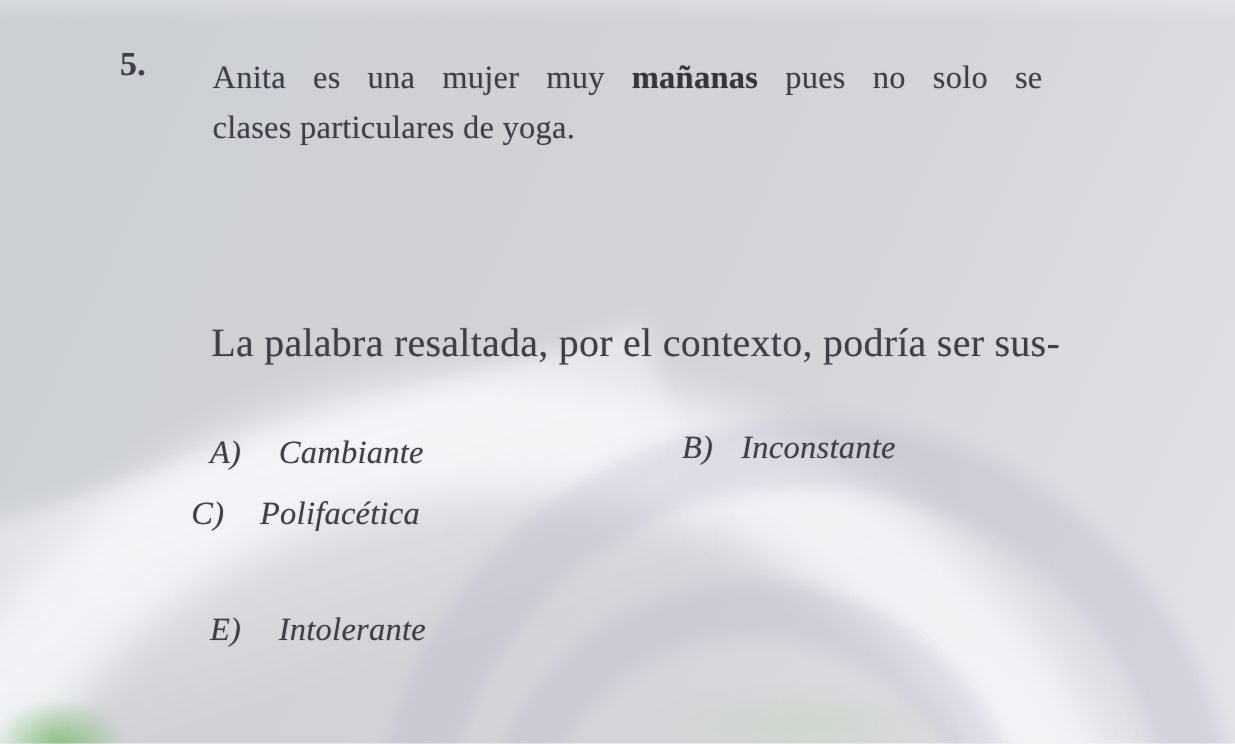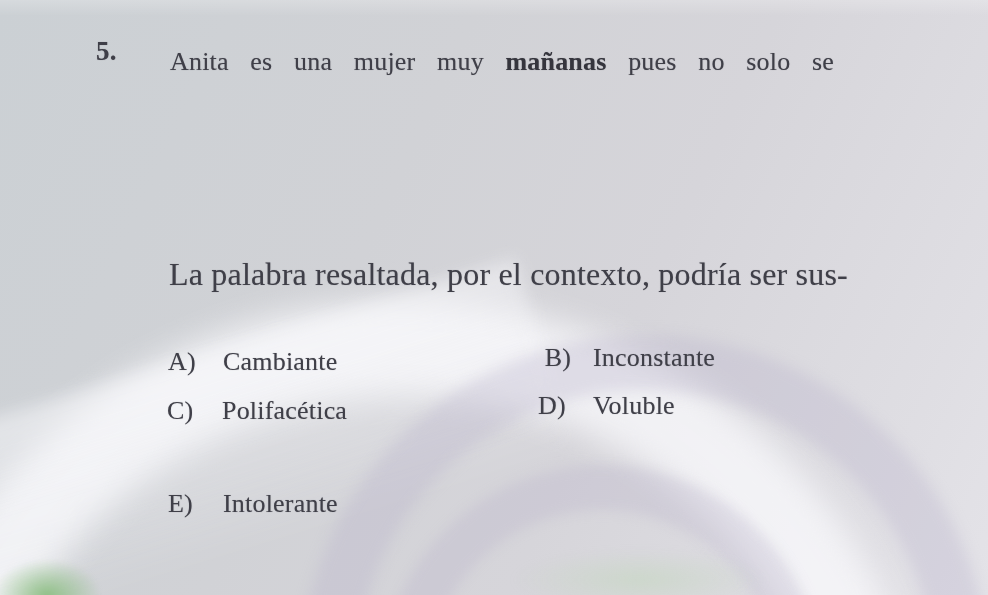--- a/index.html
+++ b/index.html
@@ -61,26 +61,26 @@
     font-size: 26px; line-height: 40px;
   }
   .prompt {
     position: absolute; left: 169px; top: 254px; width: 664px;
     font-size: 32px; line-height: 40px;
   }
   .jline { white-space: nowrap; text-align: justify; text-align-last: justify; }
   .lline { white-space: nowrap; text-align: left; }
   .hl { font-weight: bold; color: #35353d; }
   .option {
-    position: absolute; font-size: 26px; white-space: nowrap;
+    position: absolute; font-size: 26px; white-space: nowrap; font-style: italic;
   }
   .opt-letter { display: inline-block; min-width: 40px; margin-right: 15px; }
   .opt-a { left: 168px; top: 347px; }
   .opt-b { left: 538px; top: 343px; text-align: center; }
-  .opt-c { left: 167px; top: 396px; }
+  .opt-c { left: 153px; top: 396px; }
   .opt-d { left: 538px; top: 391px; }
   .opt-e { left: 168px; top: 449px; margin-top: 40px; }
 </style>
 </head>
 <body>
 
 <div class="photo">
 
   <div class="sheen-top"></div>
   <div class="white-arc"></div>
@@ -89,35 +89,33 @@
   <div class="ring-inner"></div>
   <div class="green-tint-bottom"></div>
   <div class="green-smudge"></div>
 
   <div class="qnum ink">5.</div>
 
   <div class="passage ink">
     <div class="jline">
       <span>Anita es una mujer muy </span><span class="hl">mañanas</span><span> pues no solo se</span>
     </div>
+    <div class="lline">clases particulares de yoga.</div>
   </div>
 
   <div class="prompt ink">
     <div class="jline">La palabra resaltada, por el contexto, podría ser sus-</div>
   </div>
 
   <div class="option opt-a ink">
     <span class="opt-letter">A)</span><span>Cambiante</span>
   </div>
   <div class="option opt-b ink">
     <span class="opt-letter">B)</span><span>Inconstante</span>
   </div>
   <div class="option opt-c ink">
     <span class="opt-letter">C)</span><span>Polifacética</span>
   </div>
-  <div class="option opt-d ink">
-    <span class="opt-letter">D)</span><span>Voluble</span>
-  </div>
   <div class="option opt-e ink">
     <span class="opt-letter">E)</span><span>Intolerante</span>
   </div>
 
 </div>
 
 </body></html>

